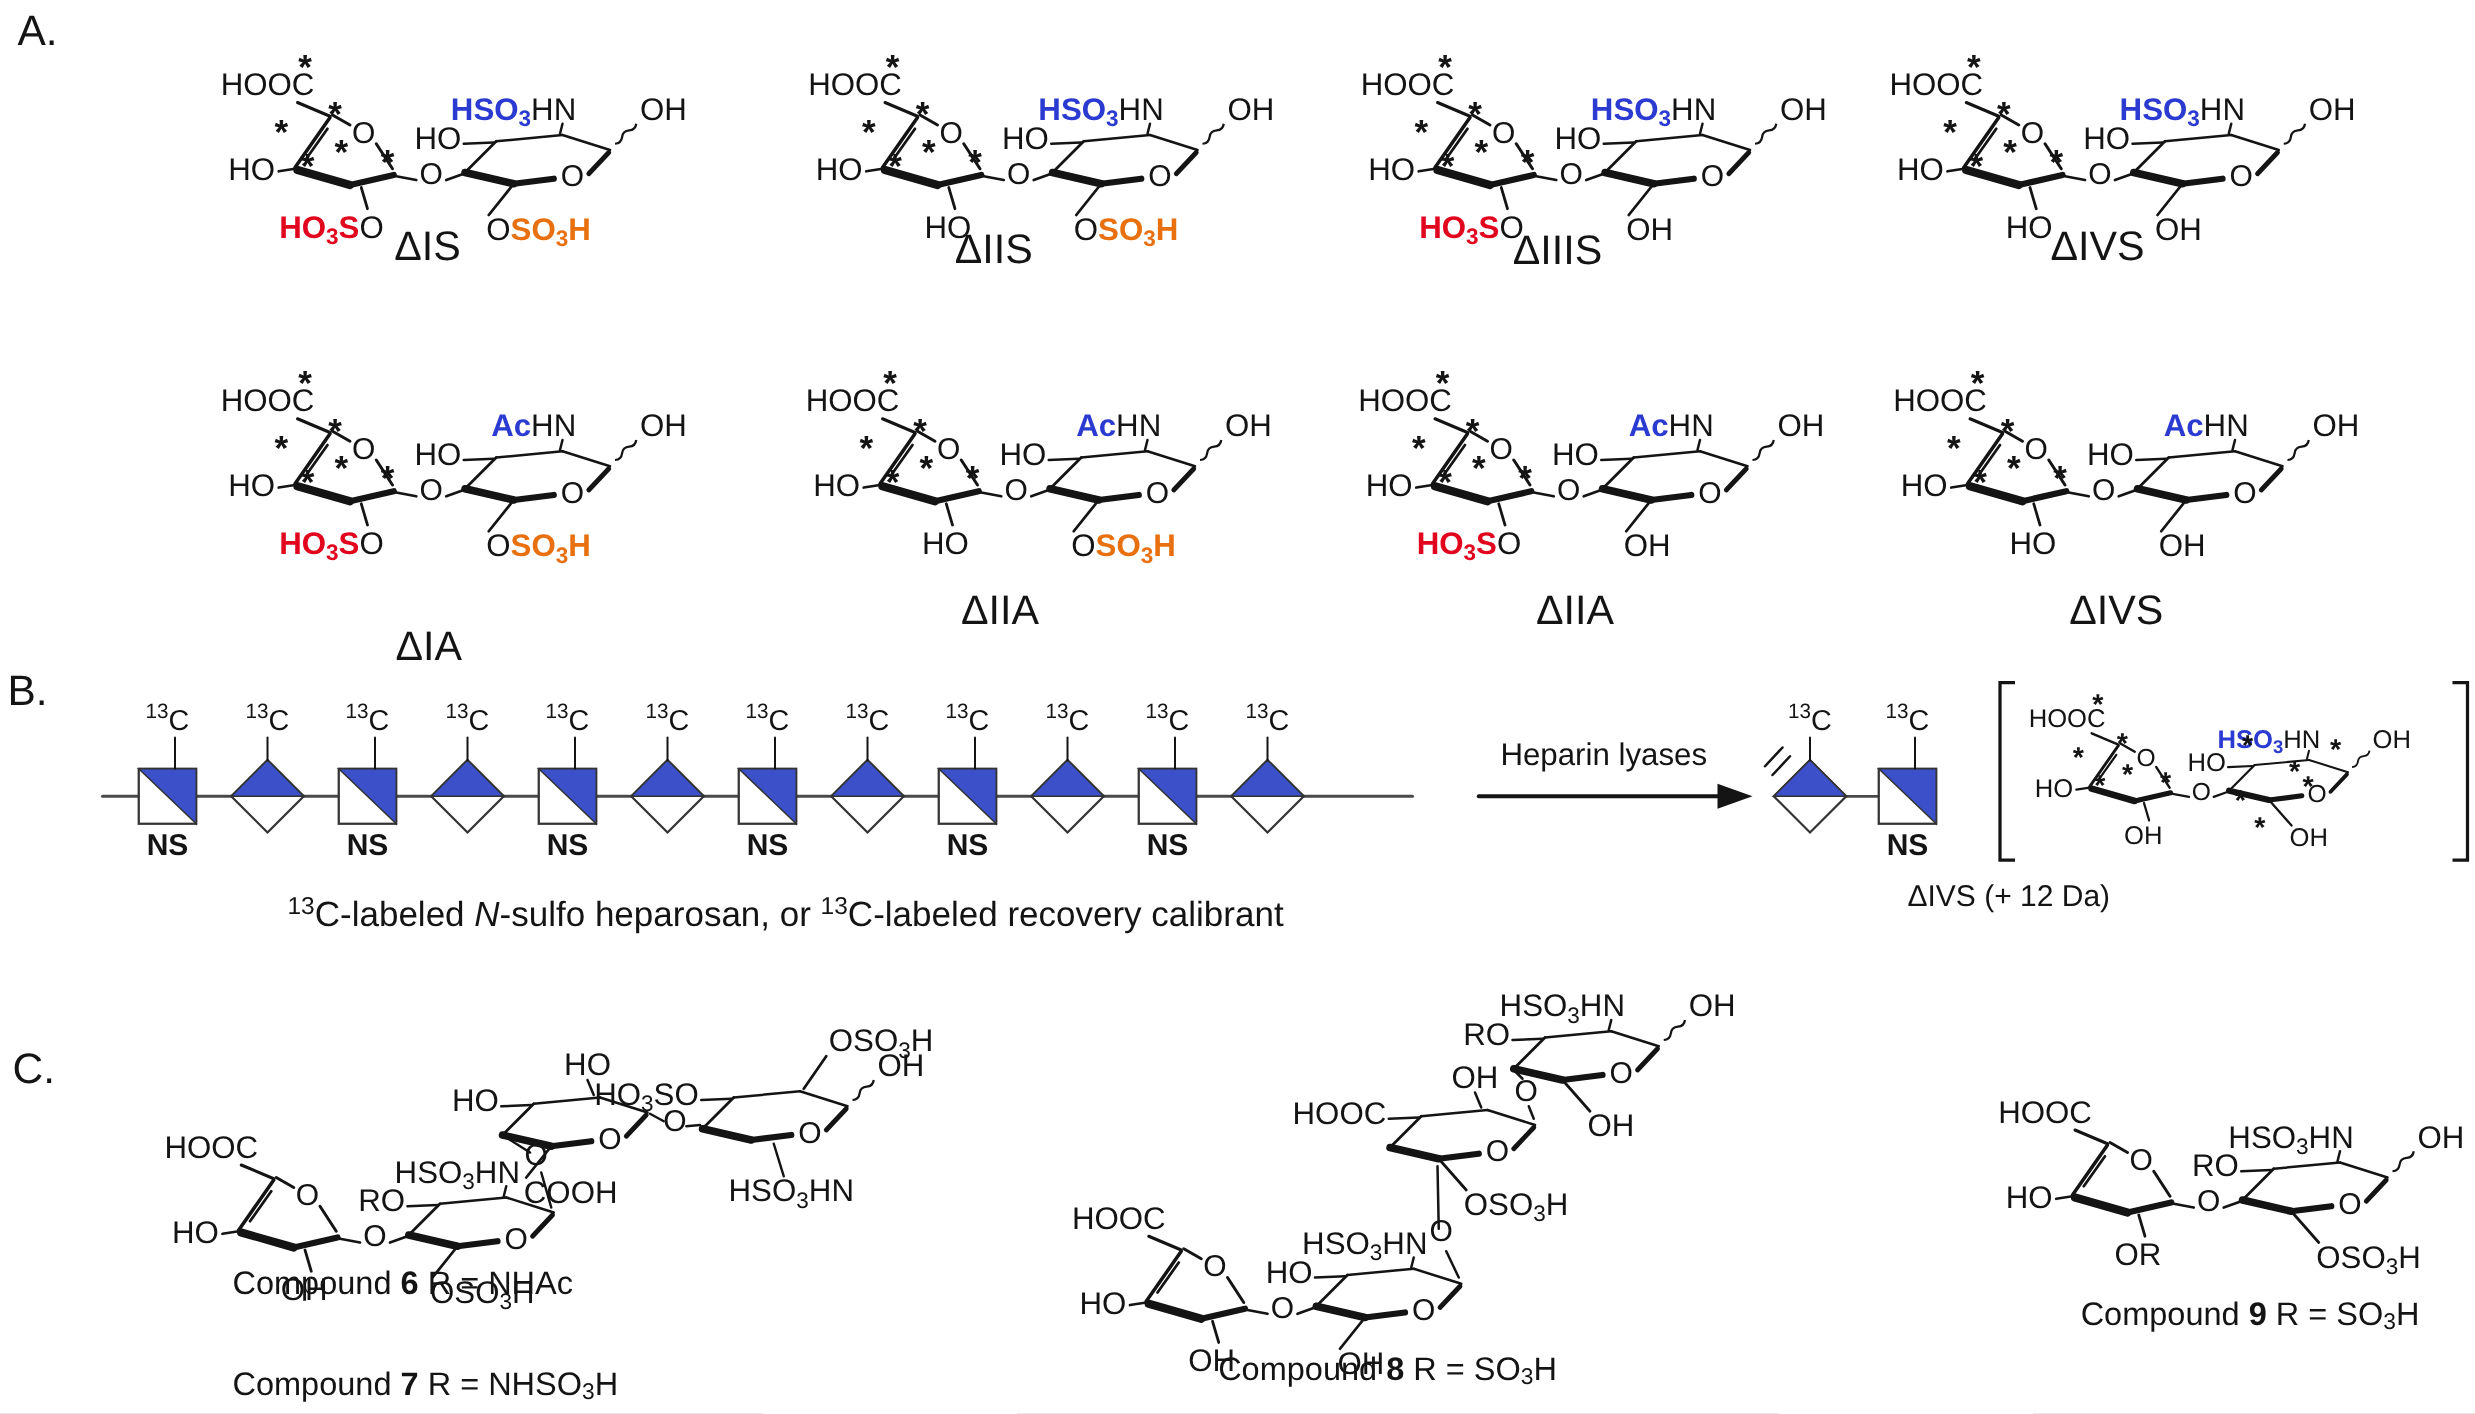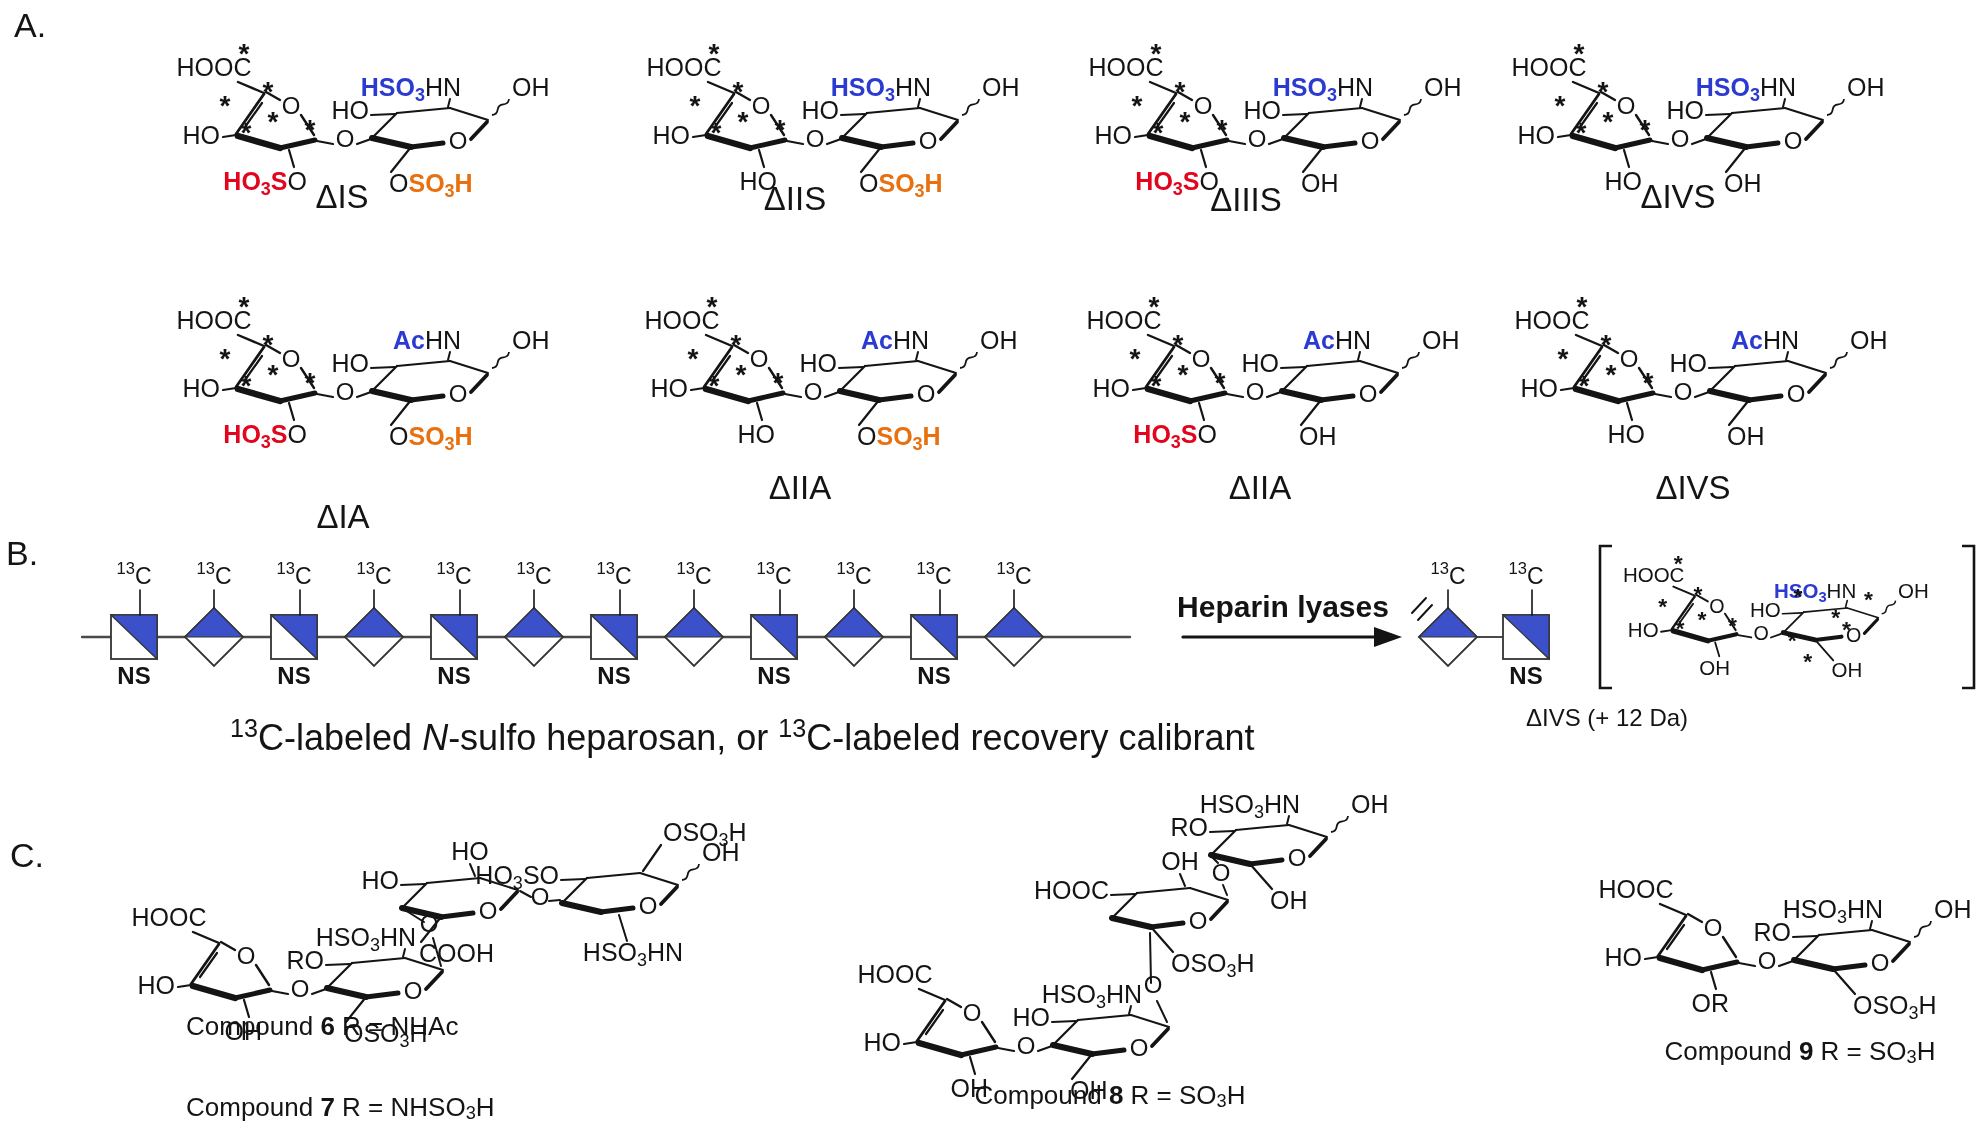--- a/index.html
+++ b/index.html
@@ -4,23 +4,23 @@
 <style>
   body{margin:0;background:#888}
   .canvas{position:relative;width:1980px;height:1131px;background:#fff;
     font-family:"Liberation Sans",sans-serif;color:#141414;overflow:hidden}
   #fig{position:absolute;left:0;top:0}
   svg text{font-family:"Liberation Sans",sans-serif;fill:#141414}
   .lbl{position:absolute;white-space:nowrap;line-height:1}
   .ctr{transform:translateX(-50%)}
   .panel-letter{font-size:34px}
   .delta{font-size:33px}
-  .lyase{font-size:30px;font-weight:bold}
+  .lyase{font-size:25px;font-weight:normal}
   .prod{font-size:24px}
-  .capb{font-size:36px}
+  .capb{font-size:28px}
   .ccap{font-size:26px}
   .sb{font-size:70%;vertical-align:-0.18em}
   .sp{font-size:70%;vertical-align:0.5em}
 </style>
 </head>
 <body>
 
 <div class="canvas">
   <svg id="fig" width="1980" height="1131" viewBox="0 0 1980 1131">
       <g transform="translate(140,30)">

